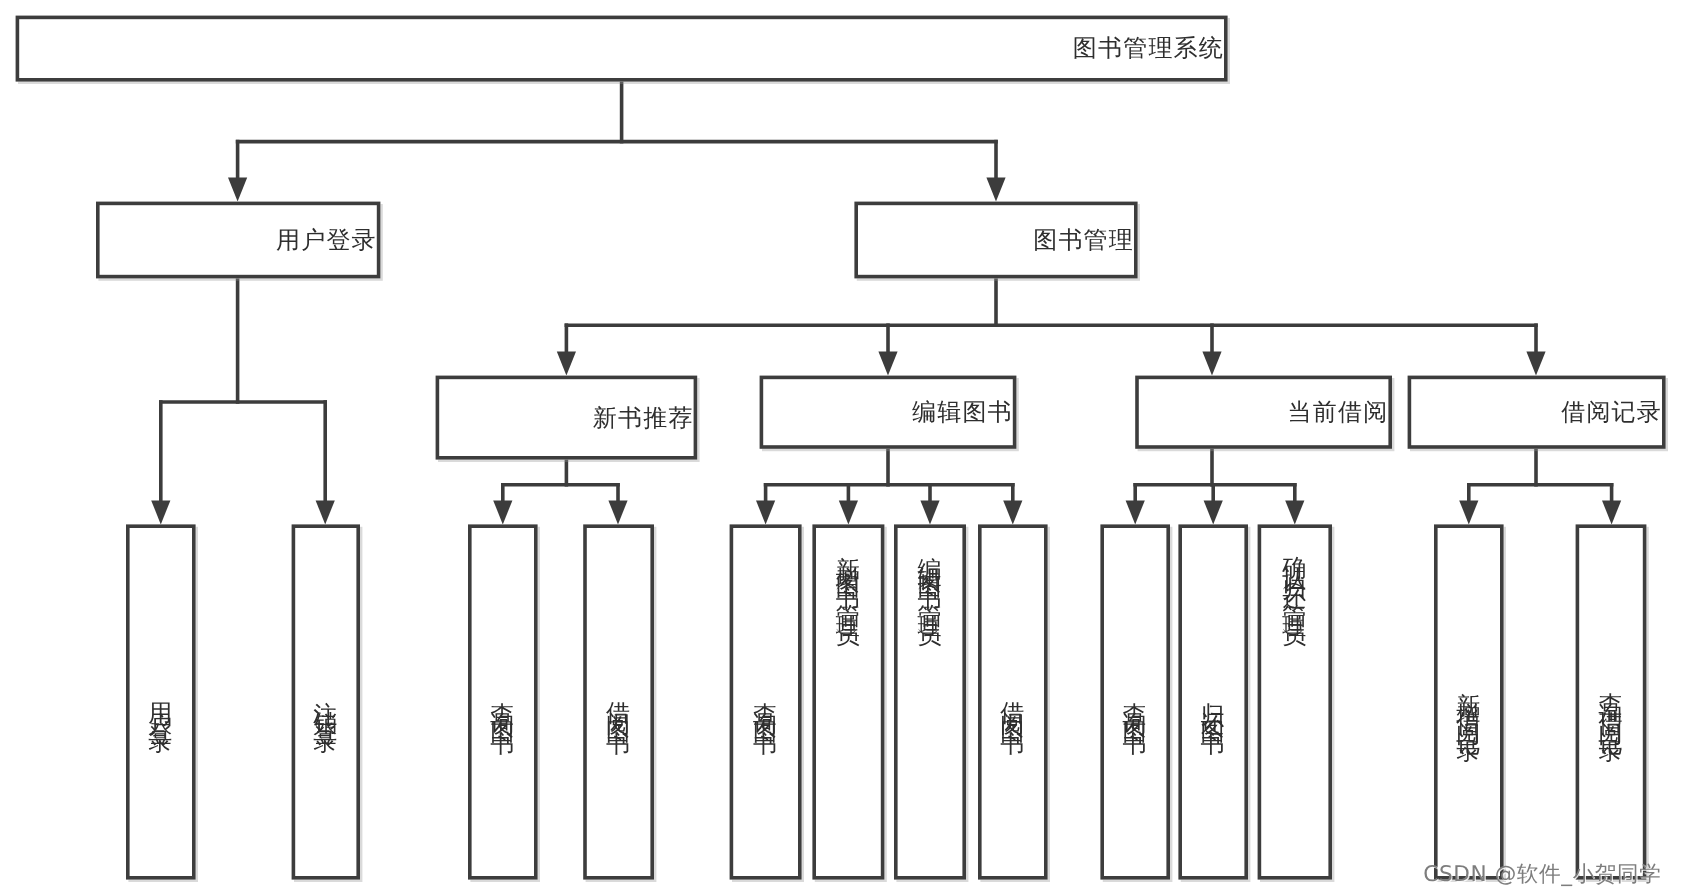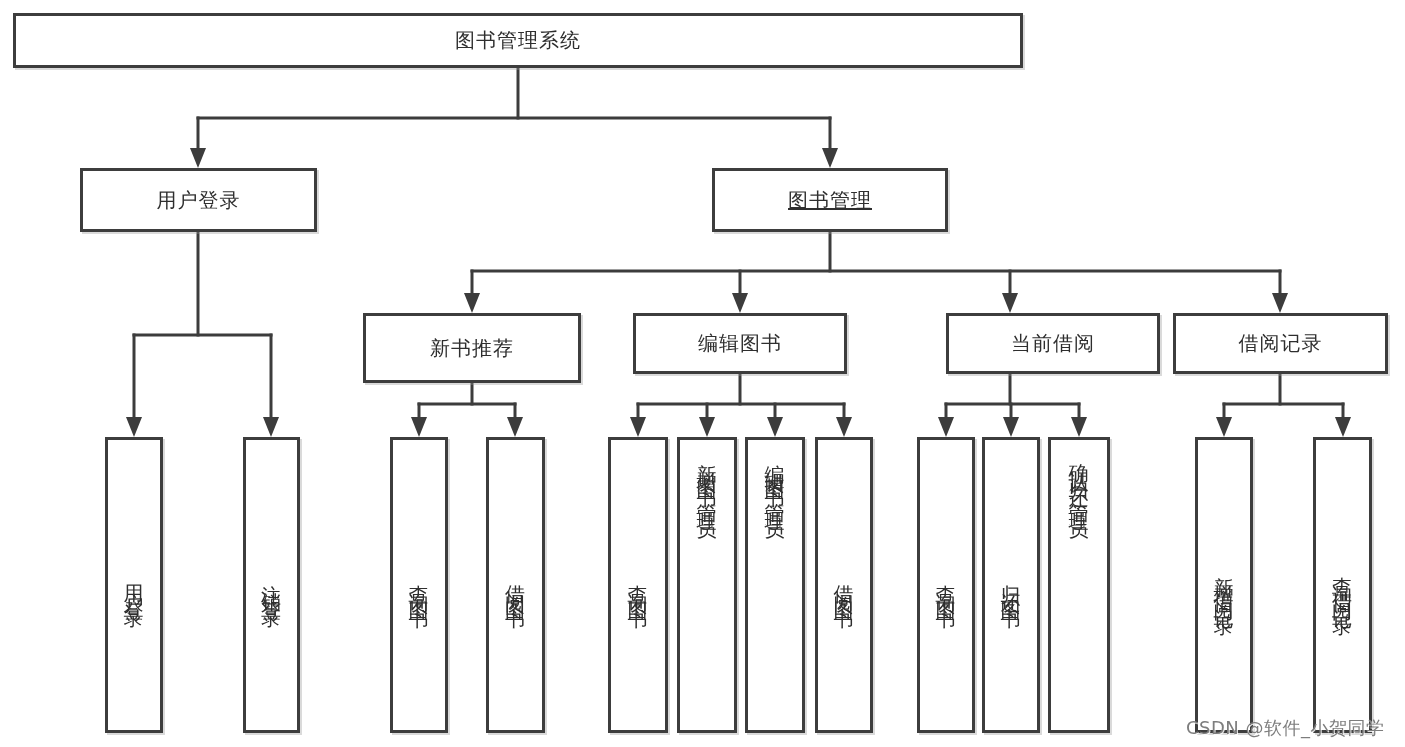--- a/index.html
+++ b/index.html
@@ -20,21 +20,21 @@
     position: absolute;
     box-sizing: border-box;
     background: #ffffff;
     border: 3px solid #3d3d3d;
     box-shadow: 2px 2px 0 rgba(150,150,150,0.35);
     color: #2e2e2e;
   }
   .box.h {
     display: flex;
     align-items: center;
-    justify-content: center;
+    justify-content: flex-end;
     font-size: 20px;
     letter-spacing: 1px;
     white-space: nowrap;
   }
   .box.v { display: flex; }
   .box.v .vtext {
     margin: auto;
     writing-mode: vertical-lr;
     text-orientation: mixed;
     font-size: 20px;
@@ -137,21 +137,21 @@
     </g>
   </svg>
 
   <div class="box h" style="left:13px; top:13px; width:1010px; height:55px;">
     <span>图书管理系统</span>
   </div>
 
   <div class="box h" style="left:80px; top:168px; width:237px; height:64px;">
     <span>用户登录</span>
   </div>
-  <div class="box h" style="left:712px; top:168px; width:236px; height:64px;text-decoration:underline;">
+  <div class="box h" style="left:712px; top:168px; width:236px; height:64px;">
     <span>图书管理</span>
   </div>
 
   <div class="box h" style="left:363px; top:313px; width:218px; height:70px;">
     <span>新书推荐</span>
   </div>
   <div class="box h" style="left:633px; top:313px; width:214px; height:61px;">
     <span>编辑图书</span>
   </div>
   <div class="box h" style="left:946px; top:313px; width:214px; height:61px;">

